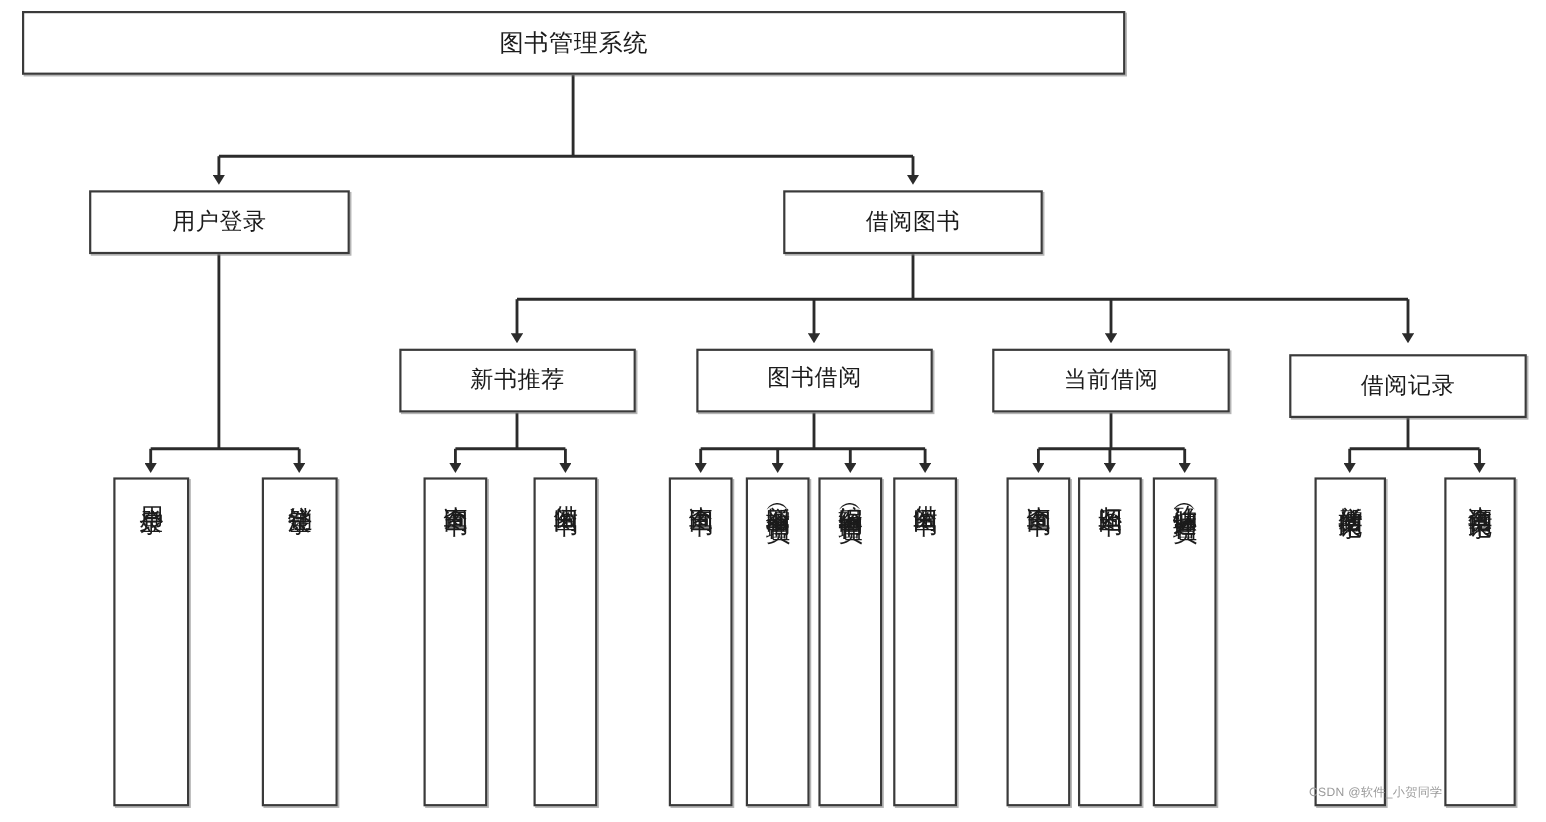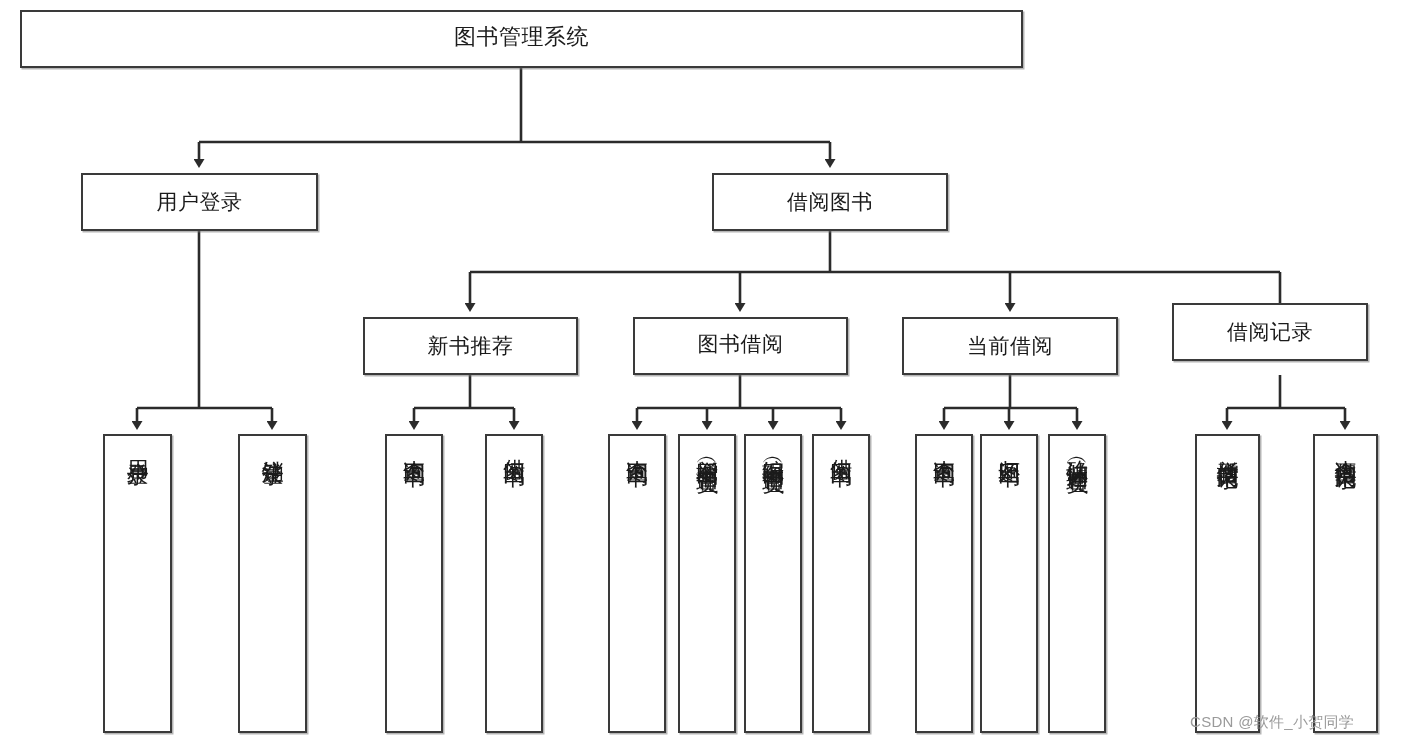--- a/index.html
+++ b/index.html
@@ -25,21 +25,21 @@
   .node.leaf{
     align-items:flex-start;justify-content:center;padding-top:6px;
   }
   .node.leaf .label{
     writing-mode:vertical-rl;text-orientation:upright;
     font-size:22px;line-height:1.12;letter-spacing:2px;
     white-space:normal;max-height:288px;
   }
   #watermark{
     position:absolute;left:1190px;top:713px;
-    font-size:15px;color:#9a9a9a;white-space:nowrap;letter-spacing:.3px;
+    font-size:11px;color:#9a9a9a;white-space:nowrap;letter-spacing:.3px;
   }
 </style>
 </head>
 <body>
 
 <div id="diagram-canvas">
 
   <svg class="connectors" viewBox="0 0 1405 747" xmlns="http://www.w3.org/2000/svg">
     <defs>
       <marker id="arrow" markerWidth="9" markerHeight="11" refX="1" refY="5.5" orient="auto" markerUnits="userSpaceOnUse">
@@ -83,41 +83,41 @@
       <path d="M1009,408 L1009,422" marker-end="url(#arrow)"></path>
       <path d="M1077,408 L1077,422" marker-end="url(#arrow)"></path>
 
       <path d="M1280,375 L1280,408"></path>
       <path d="M1227,408 L1345,408"></path>
       <path d="M1227,408 L1227,422" marker-end="url(#arrow)"></path>
       <path d="M1345,408 L1345,422" marker-end="url(#arrow)"></path>
     </g>
   </svg>
 
-  <div class="node root" style="left:20px;top:10px;width:1003px;height:58px;font-family:Liberation Mono, monospace;">
+  <div class="node root" style="left:20px;top:10px;width:1003px;height:58px;">
     <span class="label">图书管理系统</span>
   </div>
 
   <div class="node" style="left:81px;top:173px;width:237px;height:58px;">
     <span class="label">用户登录</span>
   </div>
   <div class="node" style="left:712px;top:173px;width:236px;height:58px;">
     <span class="label">借阅图书</span>
   </div>
 
   <div class="node" style="left:363px;top:317px;width:215px;height:58px;justify-content:center;">
     <span class="label">新书推荐</span>
   </div>
   <div class="node" style="left:633px;top:317px;width:215px;height:58px;font-family:Liberation Mono, monospace;">
     <span class="label">图书借阅</span>
   </div>
   <div class="node" style="left:902px;top:317px;width:216px;height:58px;">
     <span class="label">当前借阅</span>
   </div>
-  <div class="node" style="left:1172px;top:303px;width:196px;height:58px;">
+  <div class="node" style="left:1172px;top:322px;width:216px;height:58px;">
     <span class="label">借阅记录</span>
   </div>
 
   <div class="node leaf" style="left:103px;top:434px;width:69px;height:299px;">
     <span class="label">用户登录</span>
   </div>
   <div class="node leaf" style="left:238px;top:434px;width:69px;height:299px;">
     <span class="label">注销登录</span>
   </div>
 

